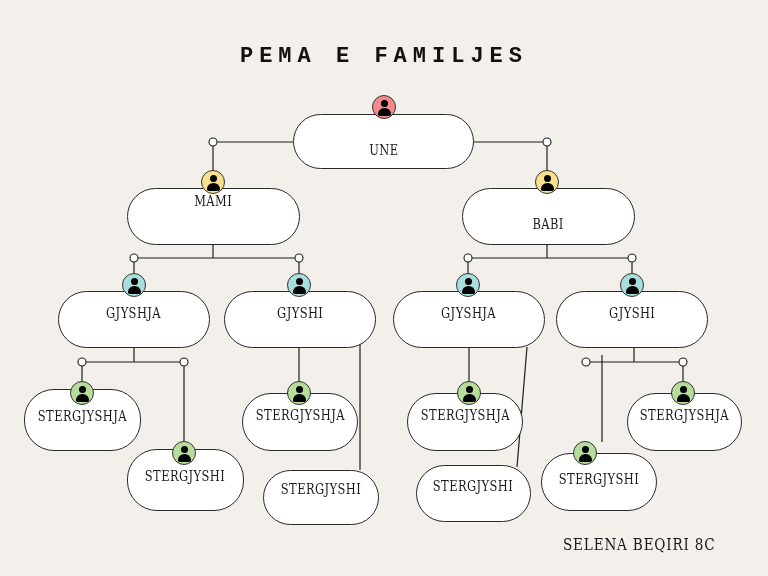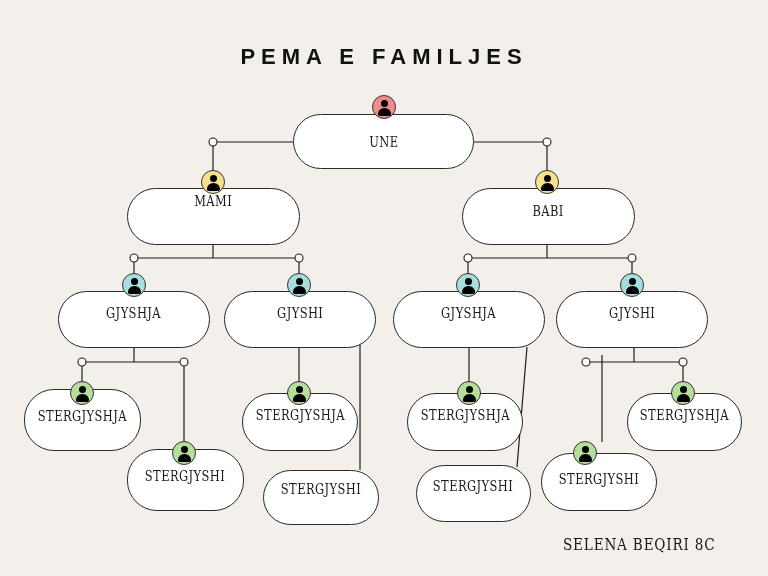--- a/index.html
+++ b/index.html
@@ -1,17 +1,17 @@
 <!DOCTYPE html>
 <html><head>
 <meta charset="utf-8">
 <style>
   html, body { margin:0; padding:0; }
   body { width:768px; height:576px; background:#f3efea; position:relative; overflow:hidden; font-family:"DejaVu Sans", sans-serif; }
-  #title { position:absolute; left:0; top:44px; width:768px; text-align:center; font-family:Liberation Sans, sans-serif; font-weight:bold; font-size:22px; letter-spacing:6px; color:#111; }
+  #title { position:absolute; left:0; top:44px; width:768px; text-align:center; font-family:Liberation Mono, monospace; font-weight:bold; font-size:22px; letter-spacing:6px; color:#111; }
   #lines { position:absolute; left:0; top:0; width:768px; height:576px; }
   .node { position:absolute; background:#fff; border:1.3px solid #2a2a2a; border-radius:30px; box-sizing:border-box; display:flex; align-items:flex-start; justify-content:center; }
   .node .label { font-family:"DejaVu Serif", serif; font-size:14px; color:#1a1a1a; letter-spacing:0.5px; transform:scaleX(0.82); white-space:nowrap; }
   .avatar { position:absolute; width:24px; height:24px; border-radius:50%; border:1.2px solid #333; box-sizing:border-box; overflow:hidden; }
   .avatar .head { position:absolute; left:8px; top:4px; width:7px; height:7px; border-radius:50%; background:#000; }
   .avatar .body { position:absolute; left:5px; top:12px; width:13px; height:8px; border-radius:7px 7px 2px 2px; background:#000; }
   #signature { position:absolute; left:563px; top:534px; font-family:"DejaVu Serif", serif; font-size:17px; color:#1a1a1a; transform:scaleX(0.8); transform-origin:left top; letter-spacing:1px; white-space:nowrap; }
 </style>
 </head>
 <body>
@@ -59,37 +59,37 @@
     <circle cx="299" cy="258" r="4"></circle>
     <circle cx="468" cy="258" r="4"></circle>
     <circle cx="632" cy="258" r="4"></circle>
     <circle cx="82" cy="362" r="4"></circle>
     <circle cx="184" cy="362" r="4"></circle>
     <circle cx="586" cy="362" r="4"></circle>
     <circle cx="683" cy="362" r="4"></circle>
   </g>
 </svg>
 
-<div class="node" style="left:293px;top:114px;width:181px;height:55px;padding-top:19px;">
+<div class="node" style="left:293px;top:114px;width:181px;height:55px;padding-top:27px;">
   <span class="label">UNE</span>
 </div>
 <div class="avatar" style="left:372px;top:95px;background:#f28b8b;">
     <div class="head"></div>
     <div class="body"></div>
   </div>
 
 <div class="node" style="left:127px;top:188px;width:173px;height:57px;padding-top:4px;">
   <span class="label">MAMI</span>
 </div>
 <div class="avatar" style="left:201px;top:170px;background:#f9e08f;">
     <div class="head"></div>
     <div class="body"></div>
   </div>
 
-<div class="node" style="left:462px;top:188px;width:173px;height:57px;padding-top:14px;">
+<div class="node" style="left:462px;top:188px;width:173px;height:57px;padding-top:14px;align-items:center;">
   <span class="label">BABI</span>
 </div>
 <div class="avatar" style="left:535px;top:170px;background:#f9e08f;">
     <div class="head"></div>
     <div class="body"></div>
   </div>
 
 <div class="node" style="left:58px;top:291px;width:152px;height:57px;padding-top:13px;">
   <span class="label">GJYSHJA</span>
 </div>

